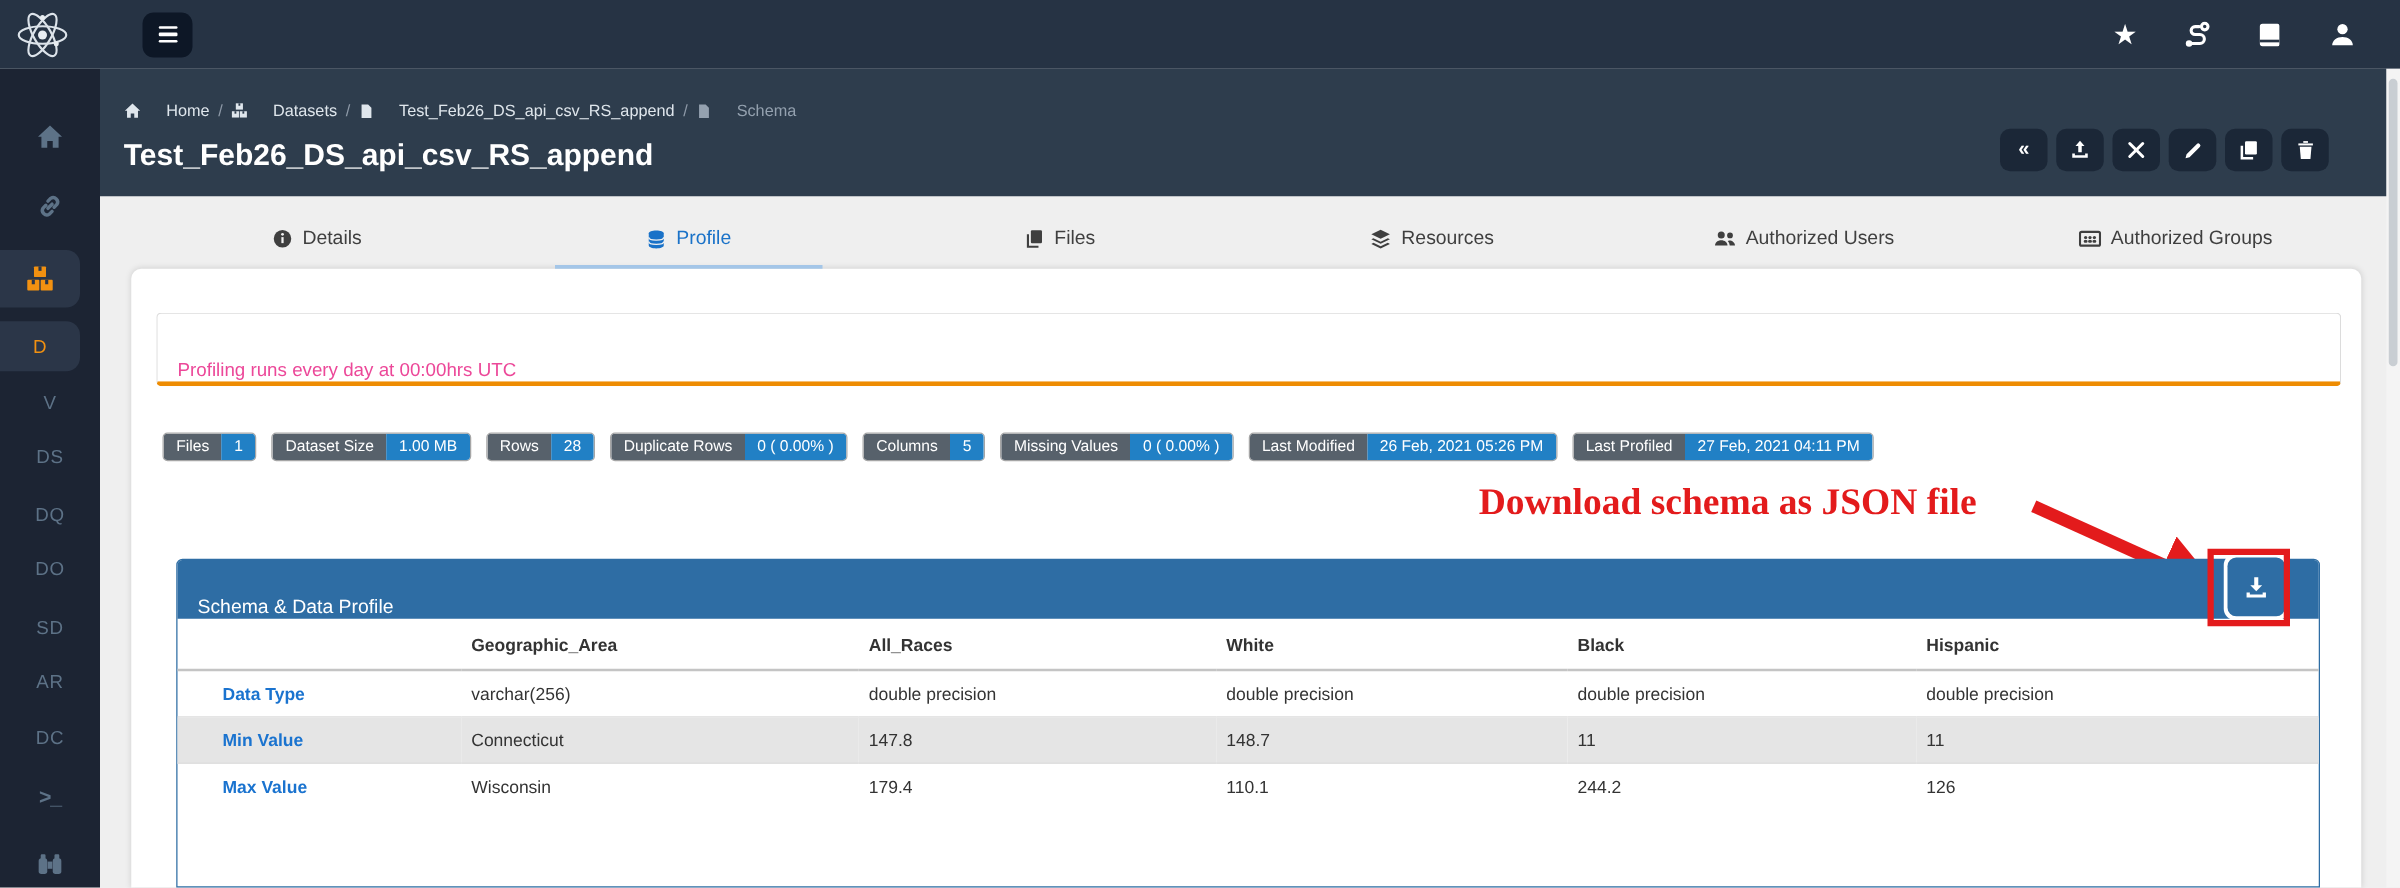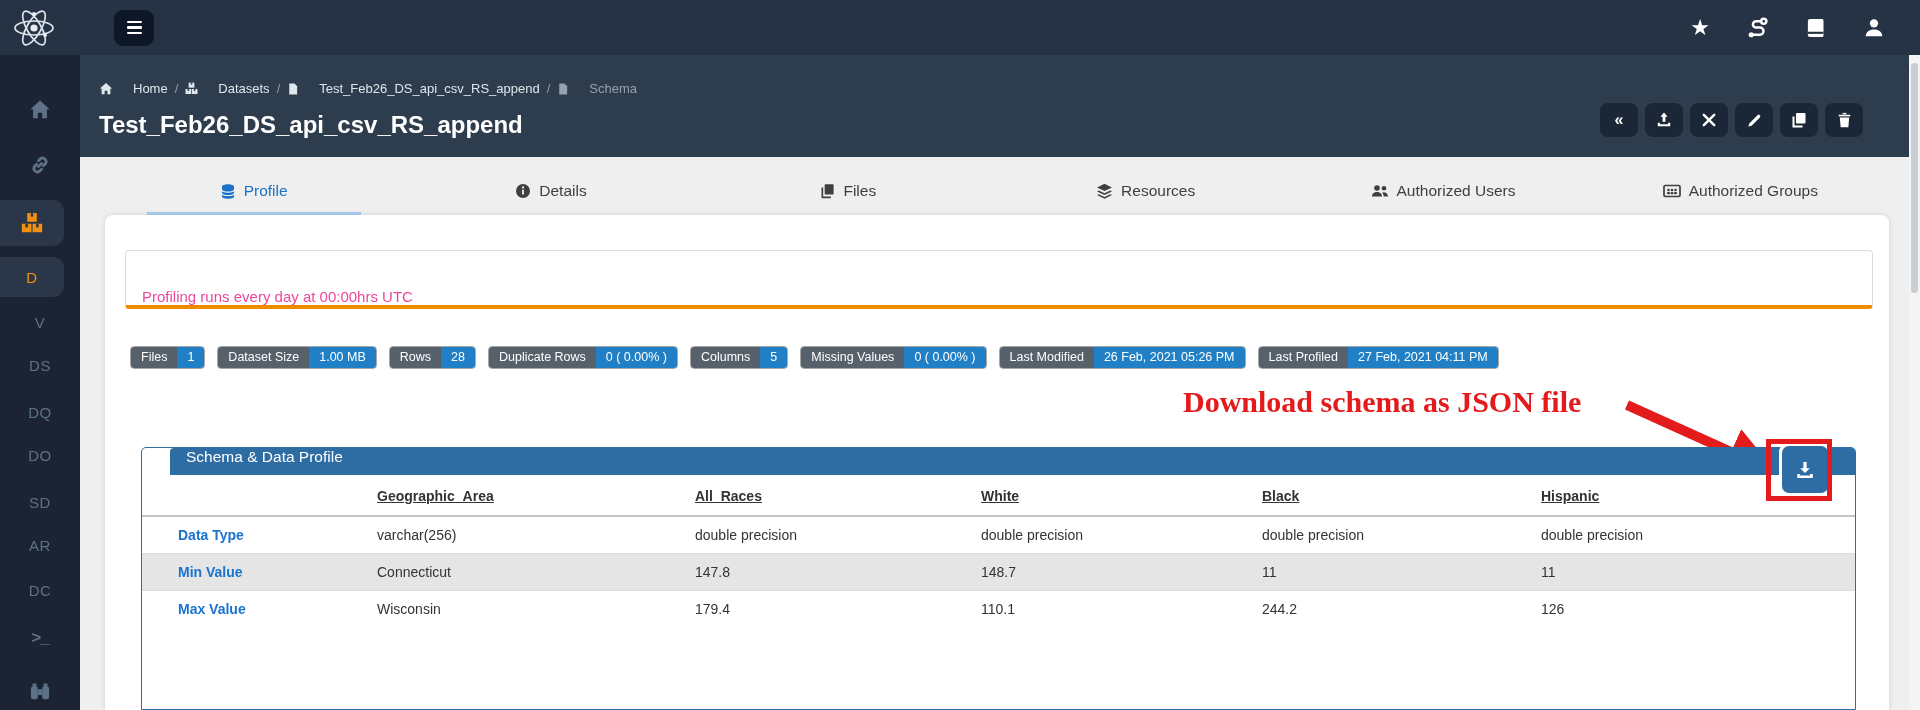--- a/index.html
+++ b/index.html
@@ -48,26 +48,26 @@
   .badge { display:inline-flex; height:23px; border-radius:4px; overflow:hidden; border:1px solid rgba(0,0,0,.35); font-size:12.5px; line-height:21px; white-space:nowrap; cursor:default; }
   .badge .k { background:#57616b; color:#fff; padding:0 10px; }
   .badge .v { background:#2180c5; color:#fff; padding:0 10px; }
 
   #annotation { position:absolute; left:1078px; top:170px; font-family:"Liberation Serif", serif; font-weight:bold; font-size:30px; color:#e31b1c; white-space:nowrap; }
   #arrow-svg { position:absolute; left:1508px; top:180px; pointer-events:none; }
   #redbox { position:absolute; left:1661px; top:224px; width:66px; height:62px; border:5px solid #e31b1c; z-index:6; pointer-events:none; }
 
   
   #panel { position:absolute; left:36px; top:232px; right:33px; bottom:0; border:1px solid #2e6da4; border-radius:5px 5px 0 0; }
-  #panel-head { position:relative; height:27px; background:#2e6da4; border-radius:4px 4px 0 0; display:flex; align-items:flex-start; padding-left:16px; color:#fff; font-size:15.5px;margin-left:28px; }
+  #panel-head { position:relative; height:47px; background:#2e6da4; border-radius:4px 4px 0 0; display:flex; align-items:flex-end; padding-left:16px; color:#fff; font-size:15.5px; }
   #dl-wrap { position:absolute; right:24px; top:-5px; width:52px; height:53px; background:#fff; border-radius:9px; padding:3px; cursor:pointer; }
   #dl-btn { width:100%; height:100%; background:#2e6da4; border:none; border-radius:7px; display:flex; align-items:center; justify-content:center; color:#fff; cursor:pointer; }
 
   #schema-table { width:100%; border-collapse:collapse; font-size:14px; color:#333; table-layout:fixed; }
-  #schema-table th { text-align:left; font-weight:bold; padding:13px 8px 11px 8px; border-bottom:2px solid #c4c4c4;text-decoration:underline; }
+  #schema-table th { text-align:left; font-weight:bold; padding:13px 8px 11px 8px; border-bottom:2px solid #c4c4c4; }
   #schema-table td { padding:10px 8px; border-top:1px solid #ddd; }
   #schema-table tr.stripe td { background:#e5e5e5; }
   #schema-table td.rowlab { color:#1a73cf; font-weight:bold; }
   #schema-table th.first, #schema-table td.first { padding-left:36px; }
   #schema-table tr.last td { border-bottom:1px solid #ddd; }
 
   
   #scrollbar { position:absolute; right:0; top:55px; width:11px; height:655px; background:#f4f4f4; z-index:40; }
   #scroll-thumb { position:absolute; left:2px; top:8px; width:7px; height:230px; background:#c9ced3; border-radius:4px; }
 </style>
@@ -246,39 +246,39 @@
       <svg width="15" height="16" viewBox="0 0 16 16" fill="#fff">
         <rect x="6" y="0.4" width="4" height="1.5"></rect>
         <rect x="1.8" y="2.4" width="12.4" height="1.7"></rect>
         <path d="M3 5.2h10l-.9 10.4H3.9z"></path>
       </svg>
     </button>
   </div>
 </div>
 
 <div id="tabs">
-  <div class="tab active">
-    <span class="ticon">
-      <svg width="16" height="17" viewBox="0 0 16 16" fill="currentColor">
-        <path d="M8 0.8C4.6 0.8 2 1.8 2 3.1v9.8c0 1.3 2.6 2.3 6 2.3s6-1 6-2.3V3.1C14 1.8 11.4 0.8 8 0.8z"></path>
-        <path d="M2 6.3c0 1.3 2.6 2.3 6 2.3s6-1 6-2.3" fill="none" stroke="#f1f1f1" stroke-width="1.1"></path>
-        <path d="M2 9.7c0 1.3 2.6 2.3 6 2.3s6-1 6-2.3" fill="none" stroke="#f1f1f1" stroke-width="1.1"></path>
-      </svg>
-    </span>
-    <span>Profile</span>
-  </div>
   <div class="tab">
     <span class="ticon">
       <svg width="16" height="16" viewBox="0 0 16 16">
           <circle cx="8" cy="8" r="7" fill="currentColor"></circle>
           <rect x="7.1" y="6.7" width="1.8" height="4.8" fill="#f1f1f1"></rect>
           <circle cx="8" cy="4.4" r="1.1" fill="#f1f1f1"></circle>
         </svg>
     </span>
     <span>Details</span>
+  </div>
+  <div class="tab active">
+    <span class="ticon">
+      <svg width="16" height="17" viewBox="0 0 16 16" fill="currentColor">
+        <path d="M8 0.8C4.6 0.8 2 1.8 2 3.1v9.8c0 1.3 2.6 2.3 6 2.3s6-1 6-2.3V3.1C14 1.8 11.4 0.8 8 0.8z"></path>
+        <path d="M2 6.3c0 1.3 2.6 2.3 6 2.3s6-1 6-2.3" fill="none" stroke="#f1f1f1" stroke-width="1.1"></path>
+        <path d="M2 9.7c0 1.3 2.6 2.3 6 2.3s6-1 6-2.3" fill="none" stroke="#f1f1f1" stroke-width="1.1"></path>
+      </svg>
+    </span>
+    <span>Profile</span>
   </div>
   <div class="tab">
     <span class="ticon">
       <svg width="15" height="16" viewBox="0 0 16 16">
           <rect x="5" y="0.8" width="9.5" height="11" rx="1" fill="currentColor"></rect>
           <path d="M2.5 4.2v10.6h9" fill="none" stroke="currentColor" stroke-width="1.8"></path>
         </svg>
     </span>
     <span>Files</span>
   </div>

